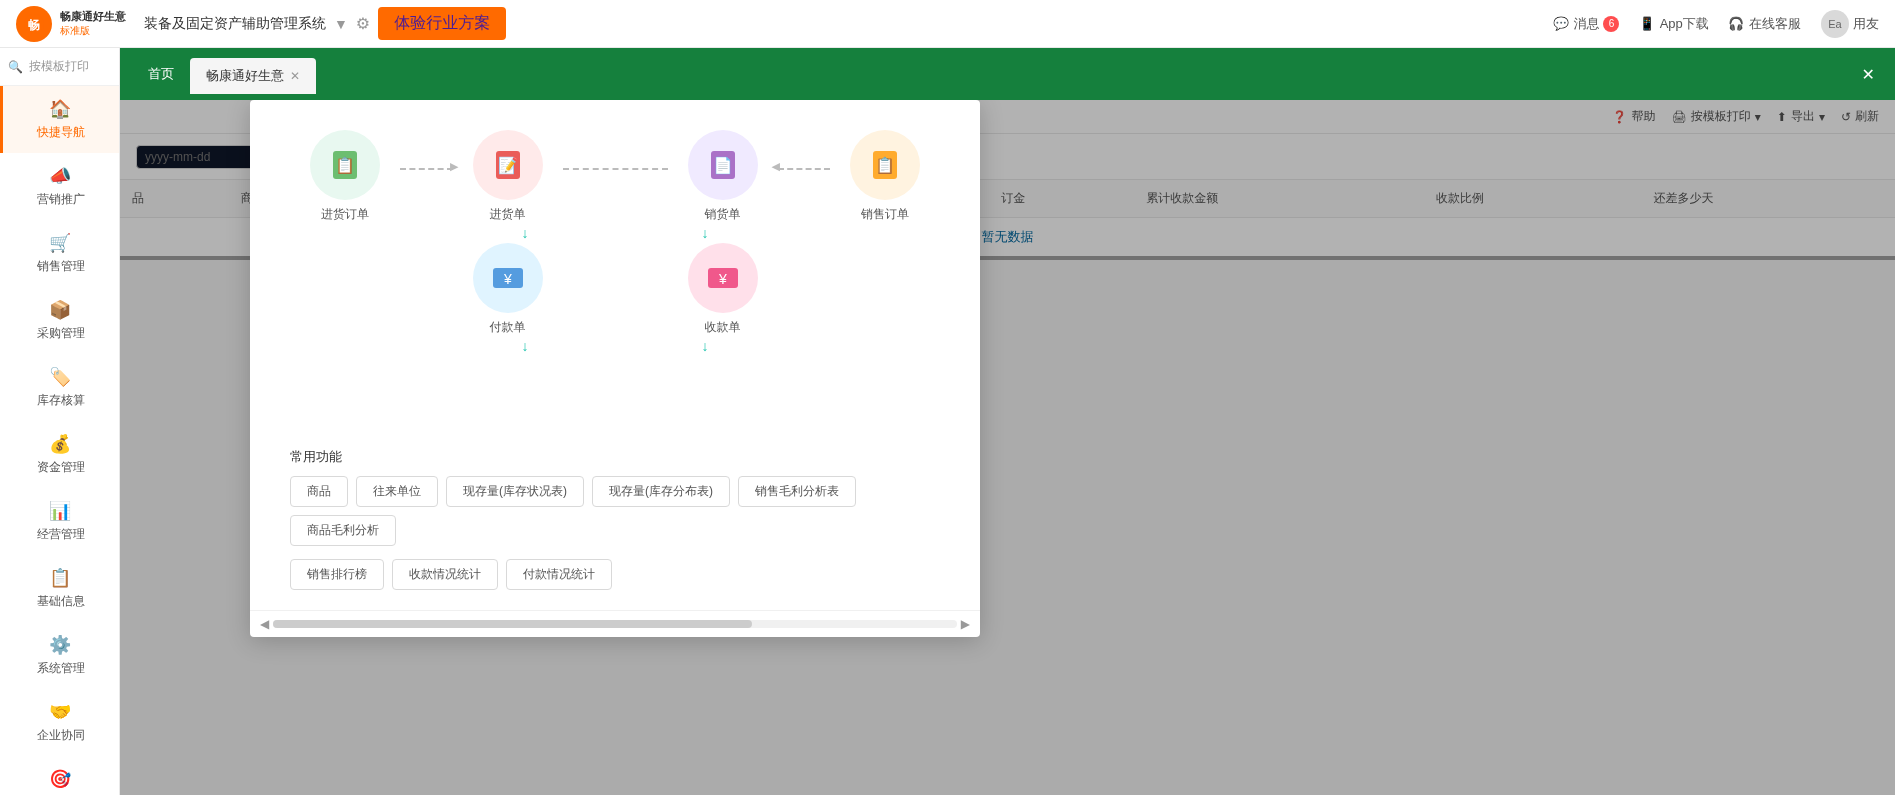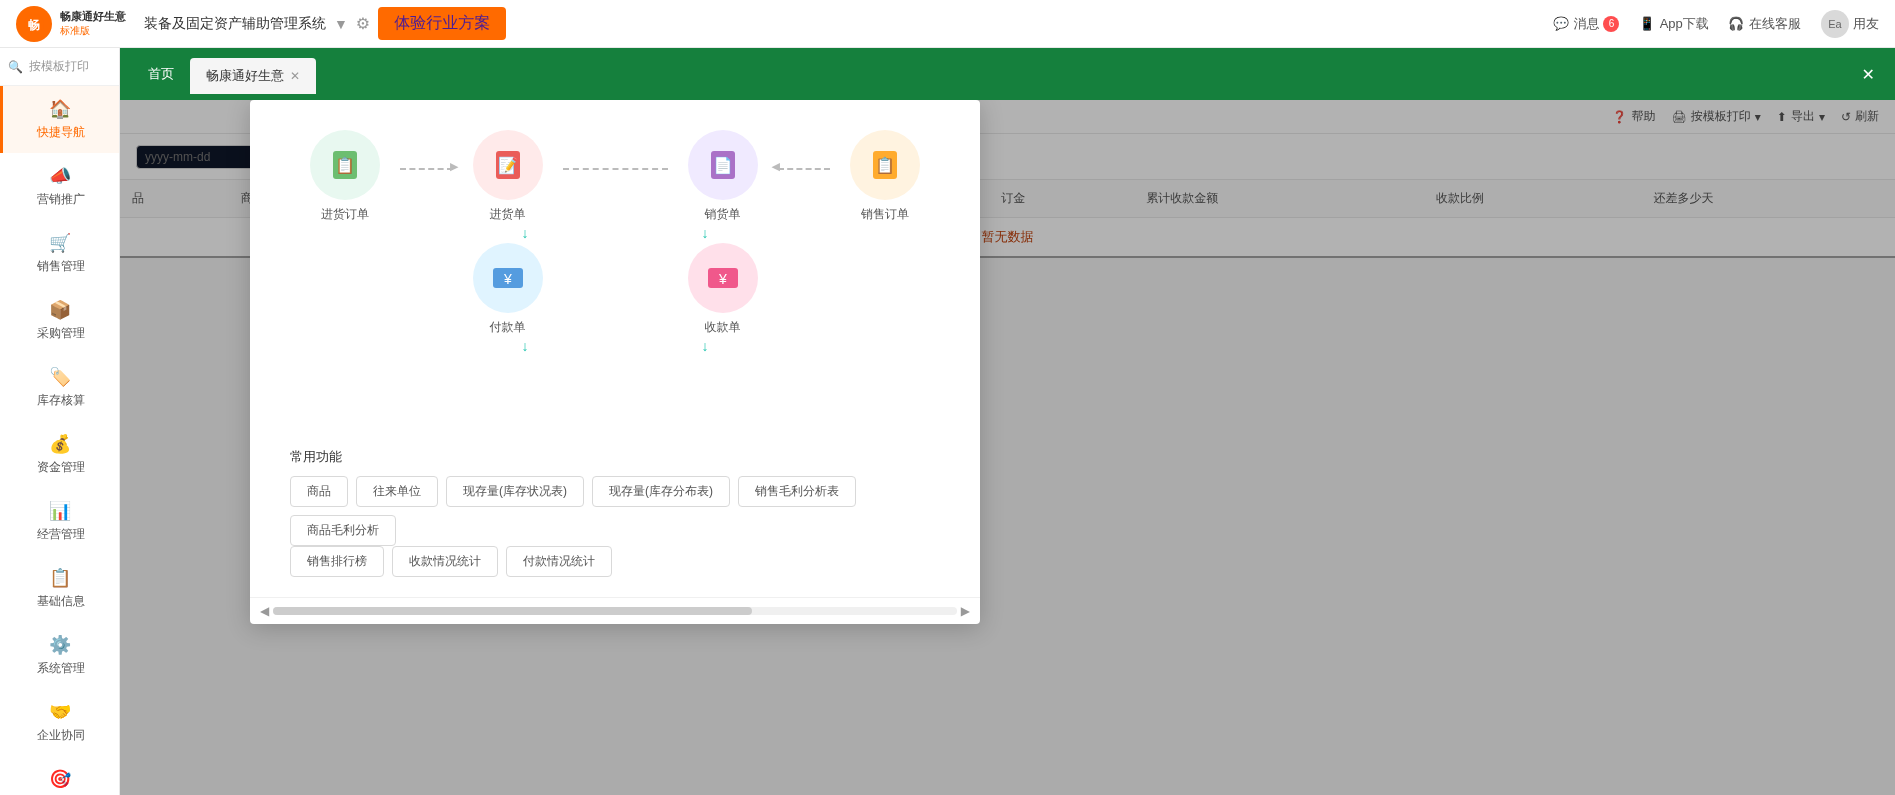--- a/index.html
+++ b/index.html
@@ -271,22 +271,22 @@
       background: #fafafa;
       padding: 10px 12px;
       text-align: left;
       border-bottom: 1px solid #e8e8e8;
       color: #555;
       font-weight: normal;
       white-space: nowrap;
     }
     .data-table td {
       padding: 10px 12px;
-      border-bottom: 2px solid #a3a3a3;
-      color: #c2410c;
+      border-bottom: 4px solid #a3a3a3;
+      color: #0369a1;
     }
     .no-data {
       text-align: center;
       padding: 60px;
       color: #999;
       font-size: 13px;
     }
 
     
     .modal-overlay {
@@ -720,21 +720,21 @@
             <div class="common-functions">
               <div class="section-title">常用功能</div>
               <div class="func-grid">
                 <button class="func-btn">商品</button>
                 <button class="func-btn">往来单位</button>
                 <button class="func-btn">现存量(库存状况表)</button>
                 <button class="func-btn">现存量(库存分布表)</button>
                 <button class="func-btn">销售毛利分析表</button>
                 <button class="func-btn">商品毛利分析</button>
               </div>
-              <div class="func-grid" style="margin-top:0;">
+              <div class="func-grid" style="margin-top:13px;">
                 <button class="func-btn">销售排行榜</button>
                 <button class="func-btn">收款情况统计</button>
                 <button class="func-btn">付款情况统计</button>
               </div>
             </div>
           </div>
 
           <div class="modal-scrollbar">
             <span class="scroll-arrow">◀</span>
             <div class="scrollbar-track">

